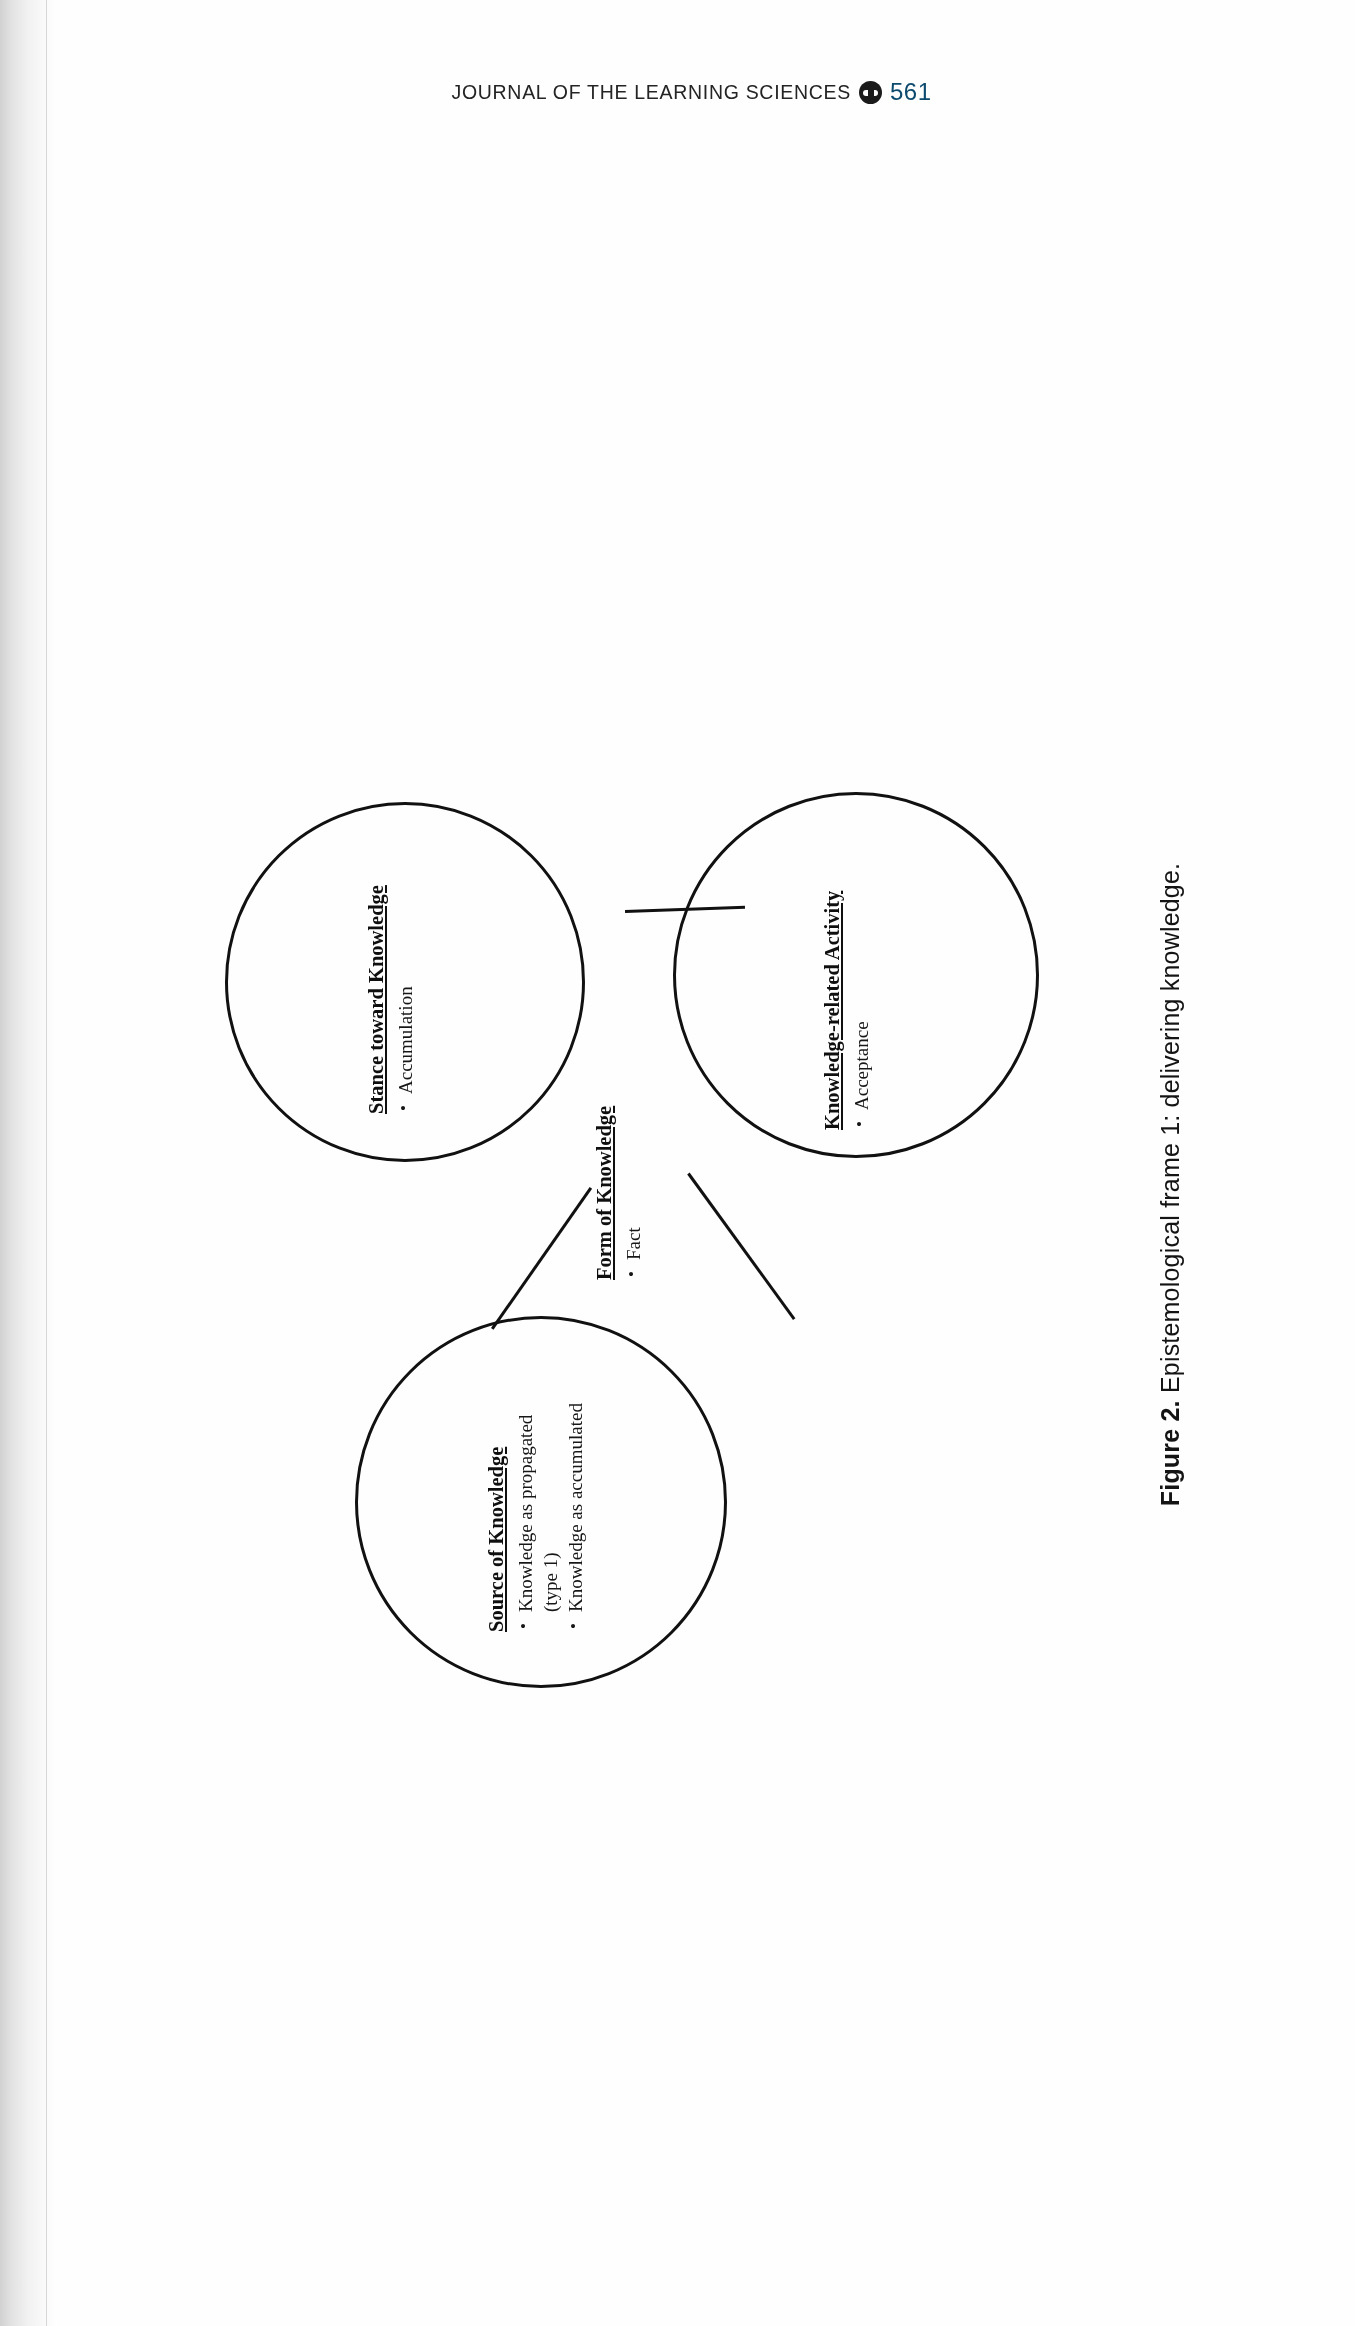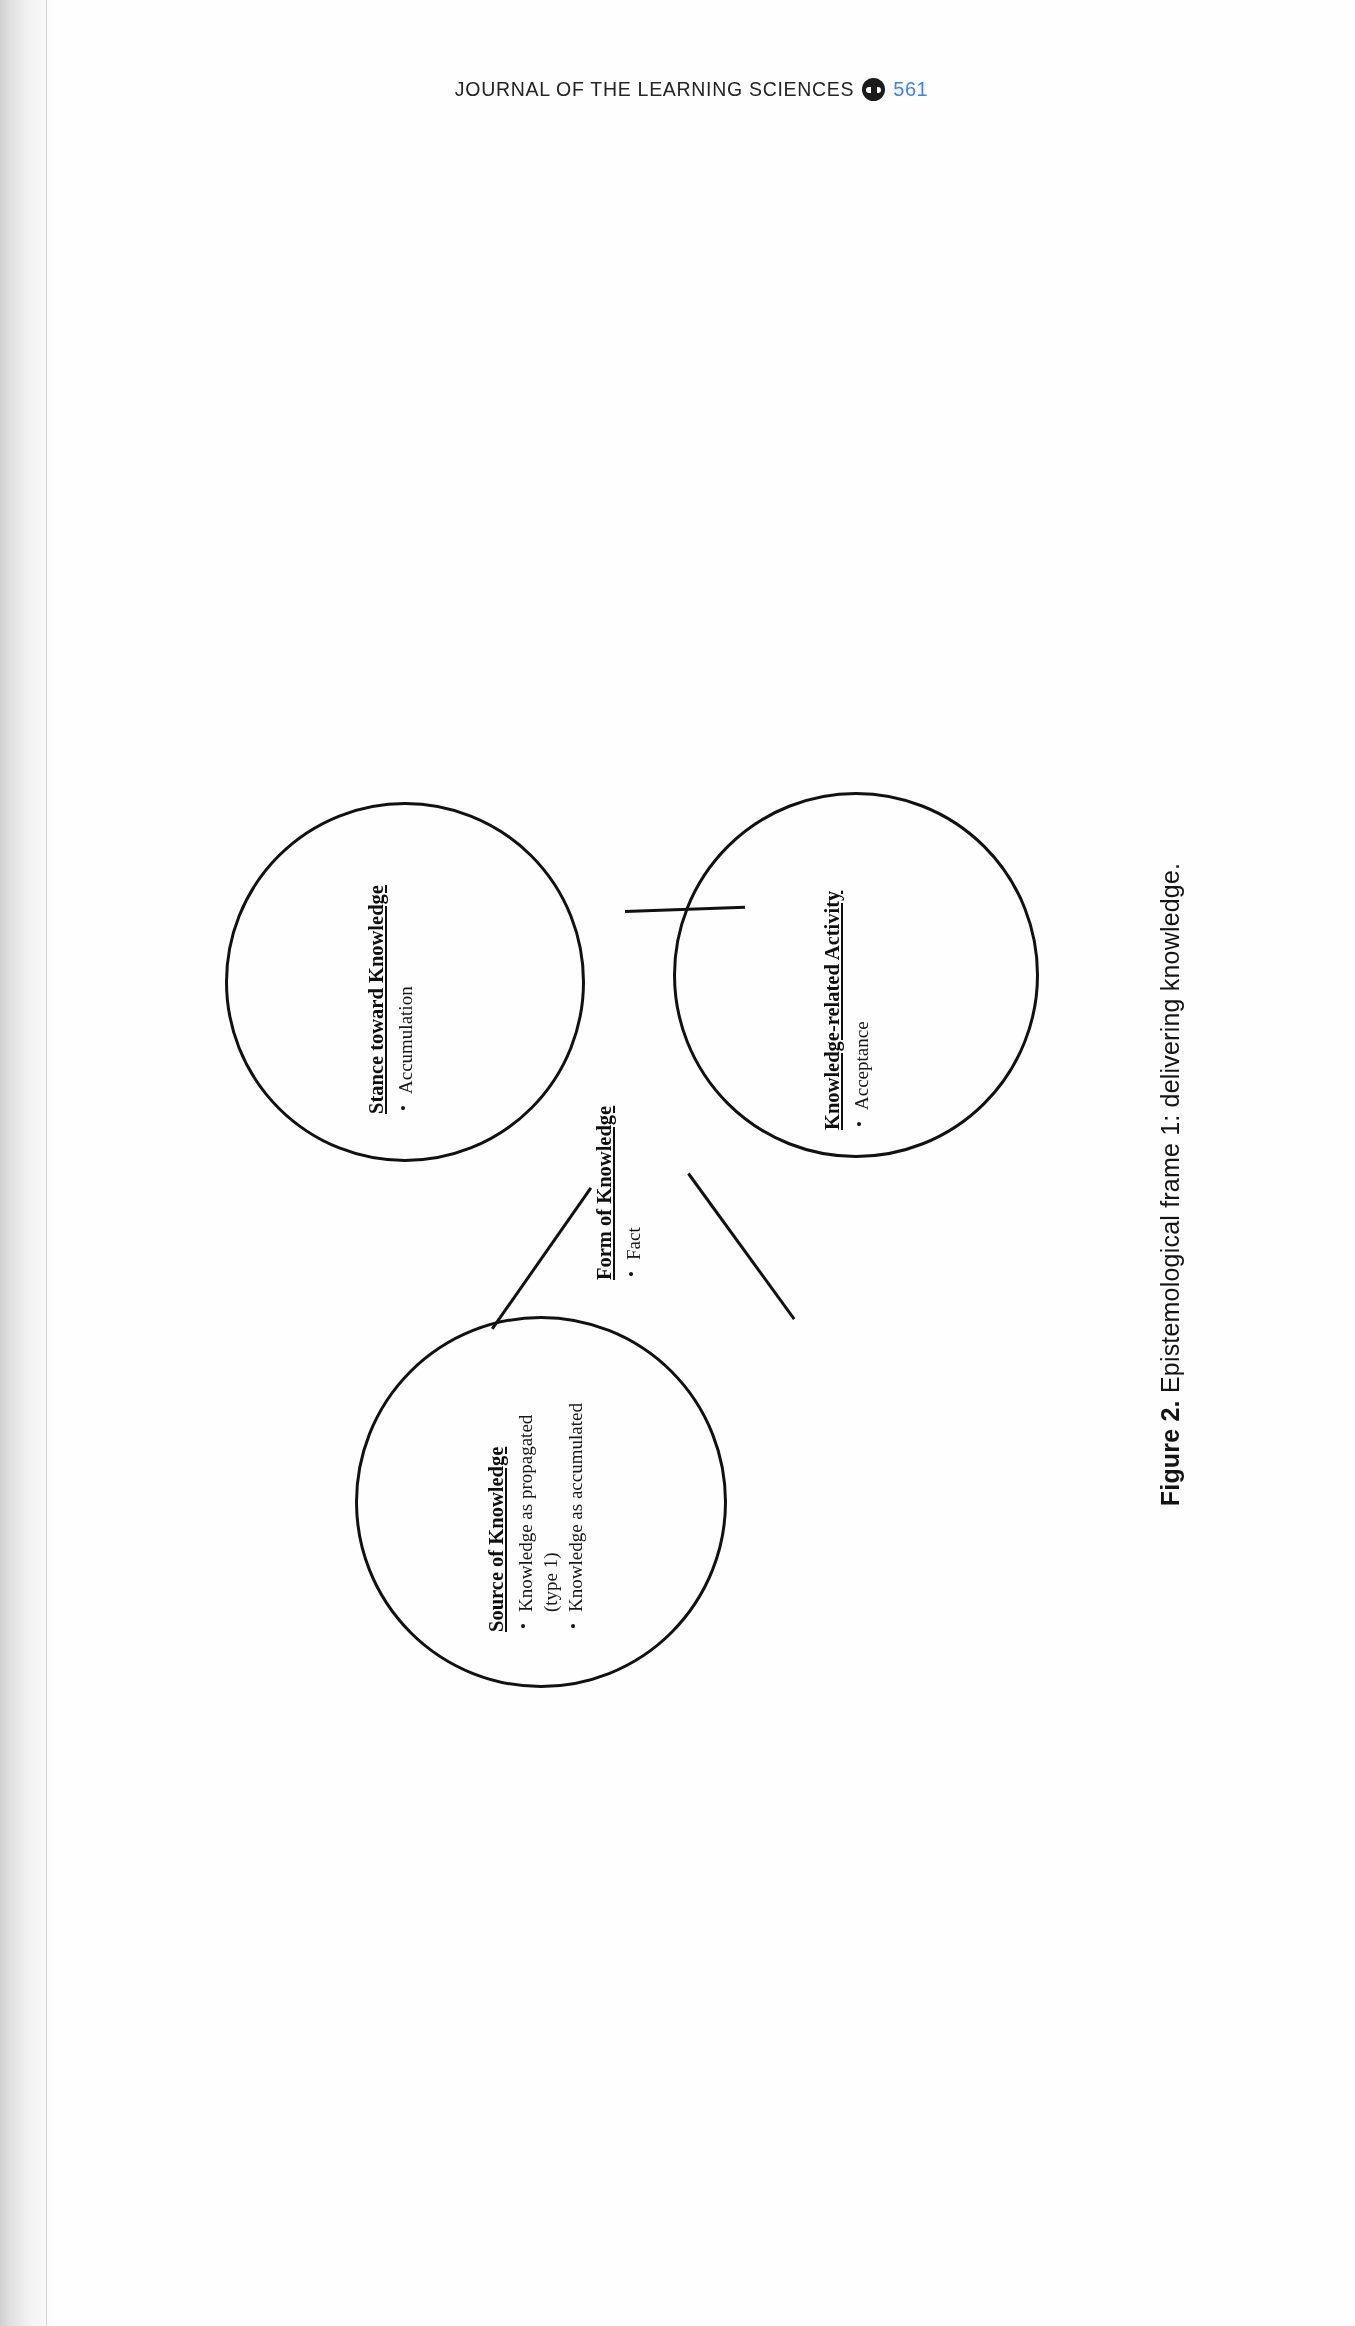--- a/index.html
+++ b/index.html
@@ -82,23 +82,23 @@
     position: absolute;
     left: 9px;
     top: 4.5px;
     width: 6px;
     height: 14px;
     background: #1b1b1b;
     border-radius: 2px;
     z-index: 2;
   }
   .running-head .page-number {
-    font-size: 20px;
+    font-size: 24px;
     letter-spacing: 0.5px;
-    color: #3b82f6;
+    color: #0c4a6e;
     text-align: center;
   }
 
   
   .figure-area {
     position: absolute;
     left: 0;
     top: 0;
     width: 1355px;
     height: 2326px;

